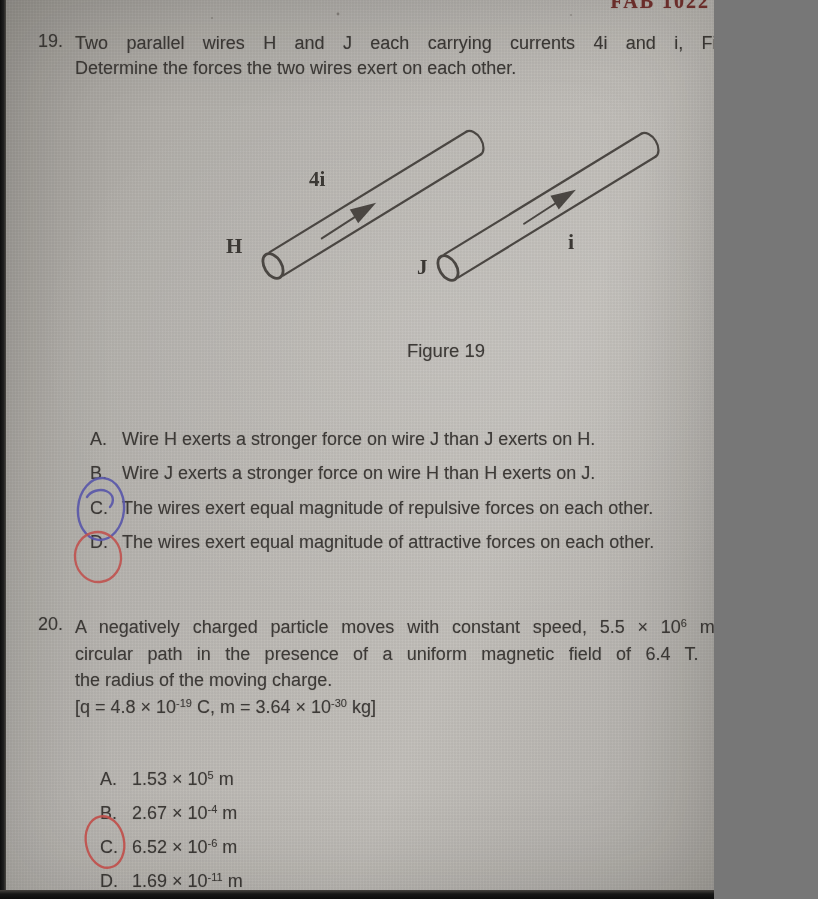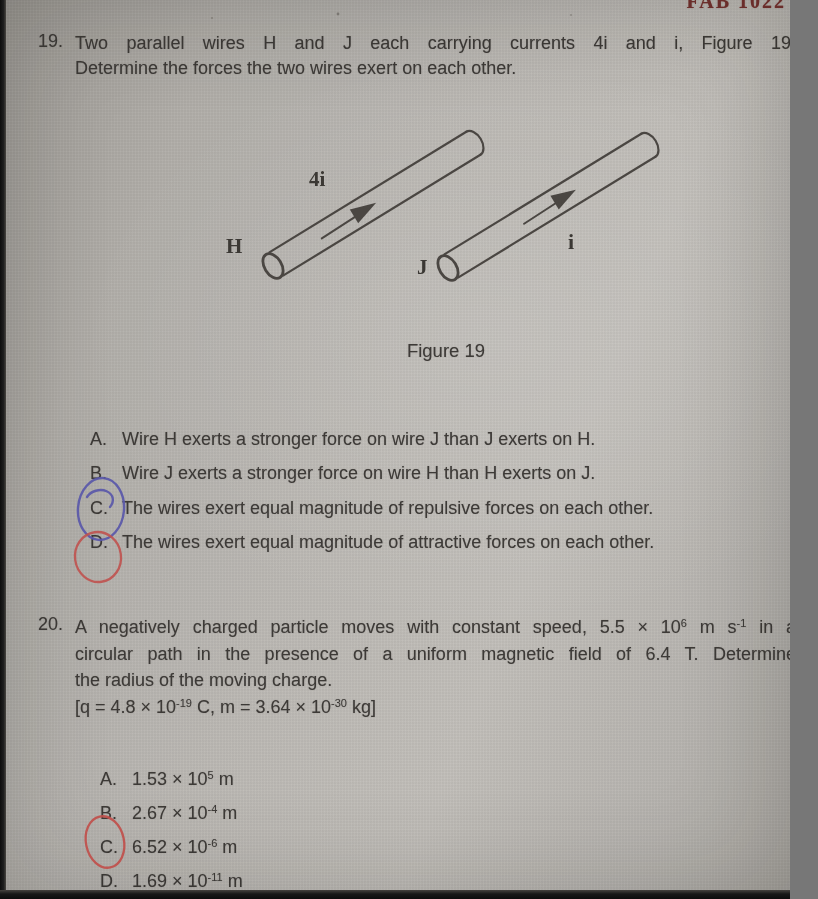--- a/index.html
+++ b/index.html
@@ -1,18 +1,18 @@
 <!DOCTYPE html>
 <html><head>
 <meta charset="utf-8">
 <style>
   html,body{margin:0;padding:0;background:#777;}
   .page{
     position:relative;
-    width:790px;height:899px;
+    width:714px;height:899px;
     overflow:hidden;
     font-family:"Liberation Sans","DejaVu Sans",sans-serif;
     color:#3d3a37;
     background:
       radial-gradient(ellipse 600px 420px at 62% 38%, rgba(255,255,255,0.10), rgba(255,255,255,0) 70%),
       linear-gradient(112deg,#9e9b96 0%,#b1aea9 20%,#bcb9b4 45%,#c2bfba 66%,#b7b4af 86%,#aba8a3 100%);
   }
   
   .page::before{
     content:"";position:absolute;inset:0;pointer-events:none;

